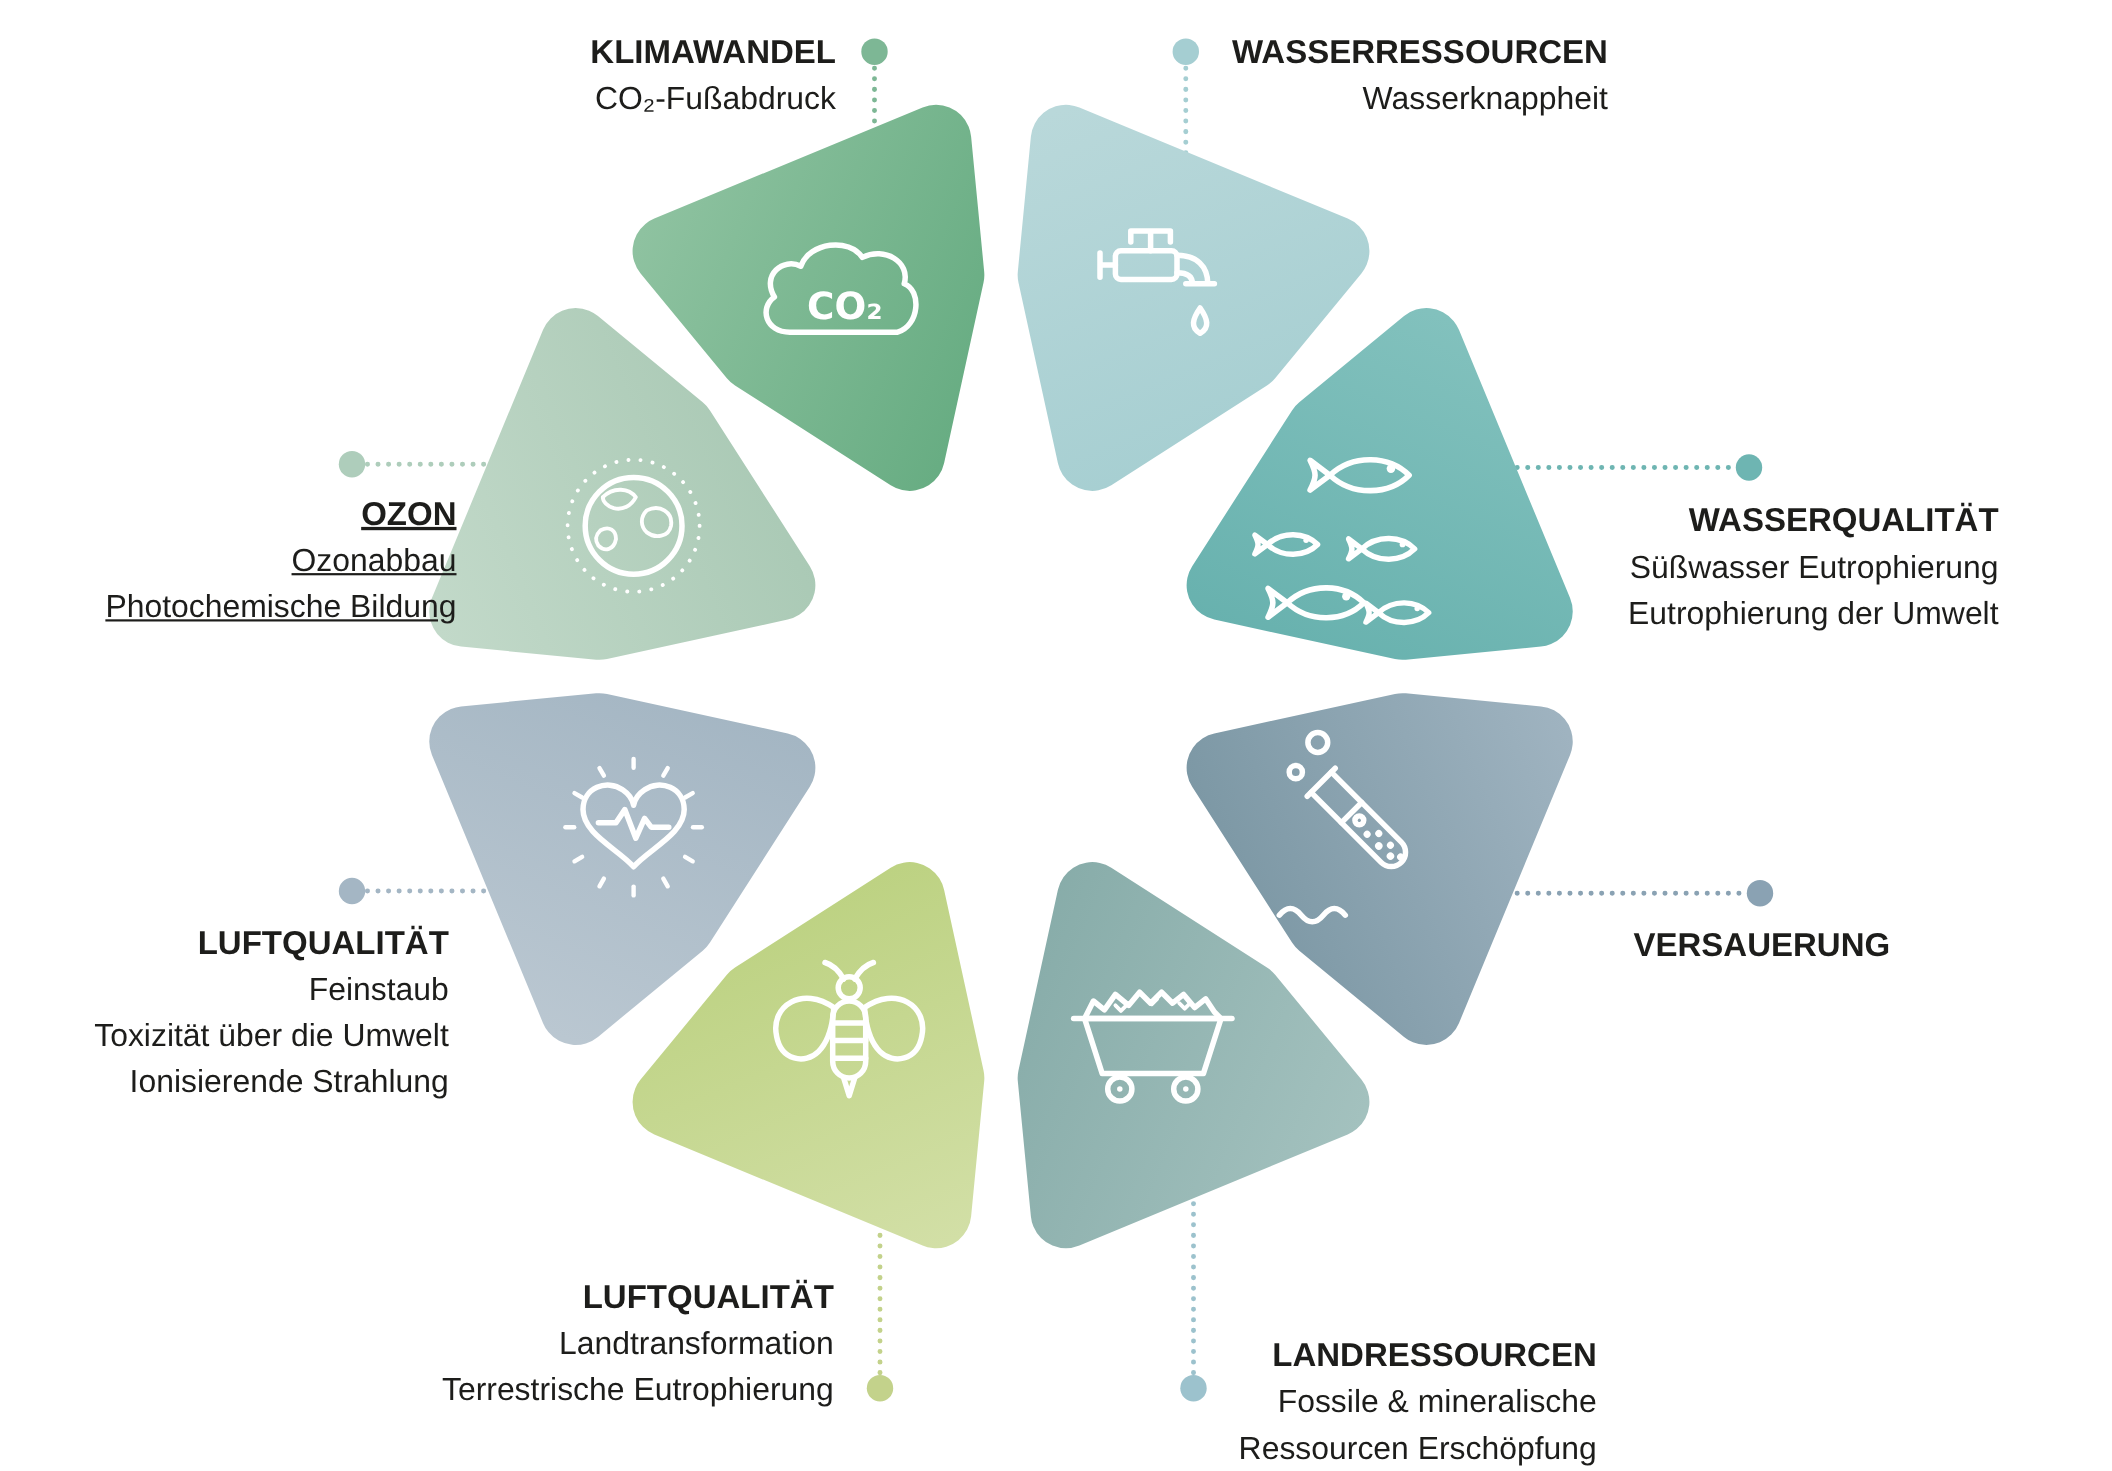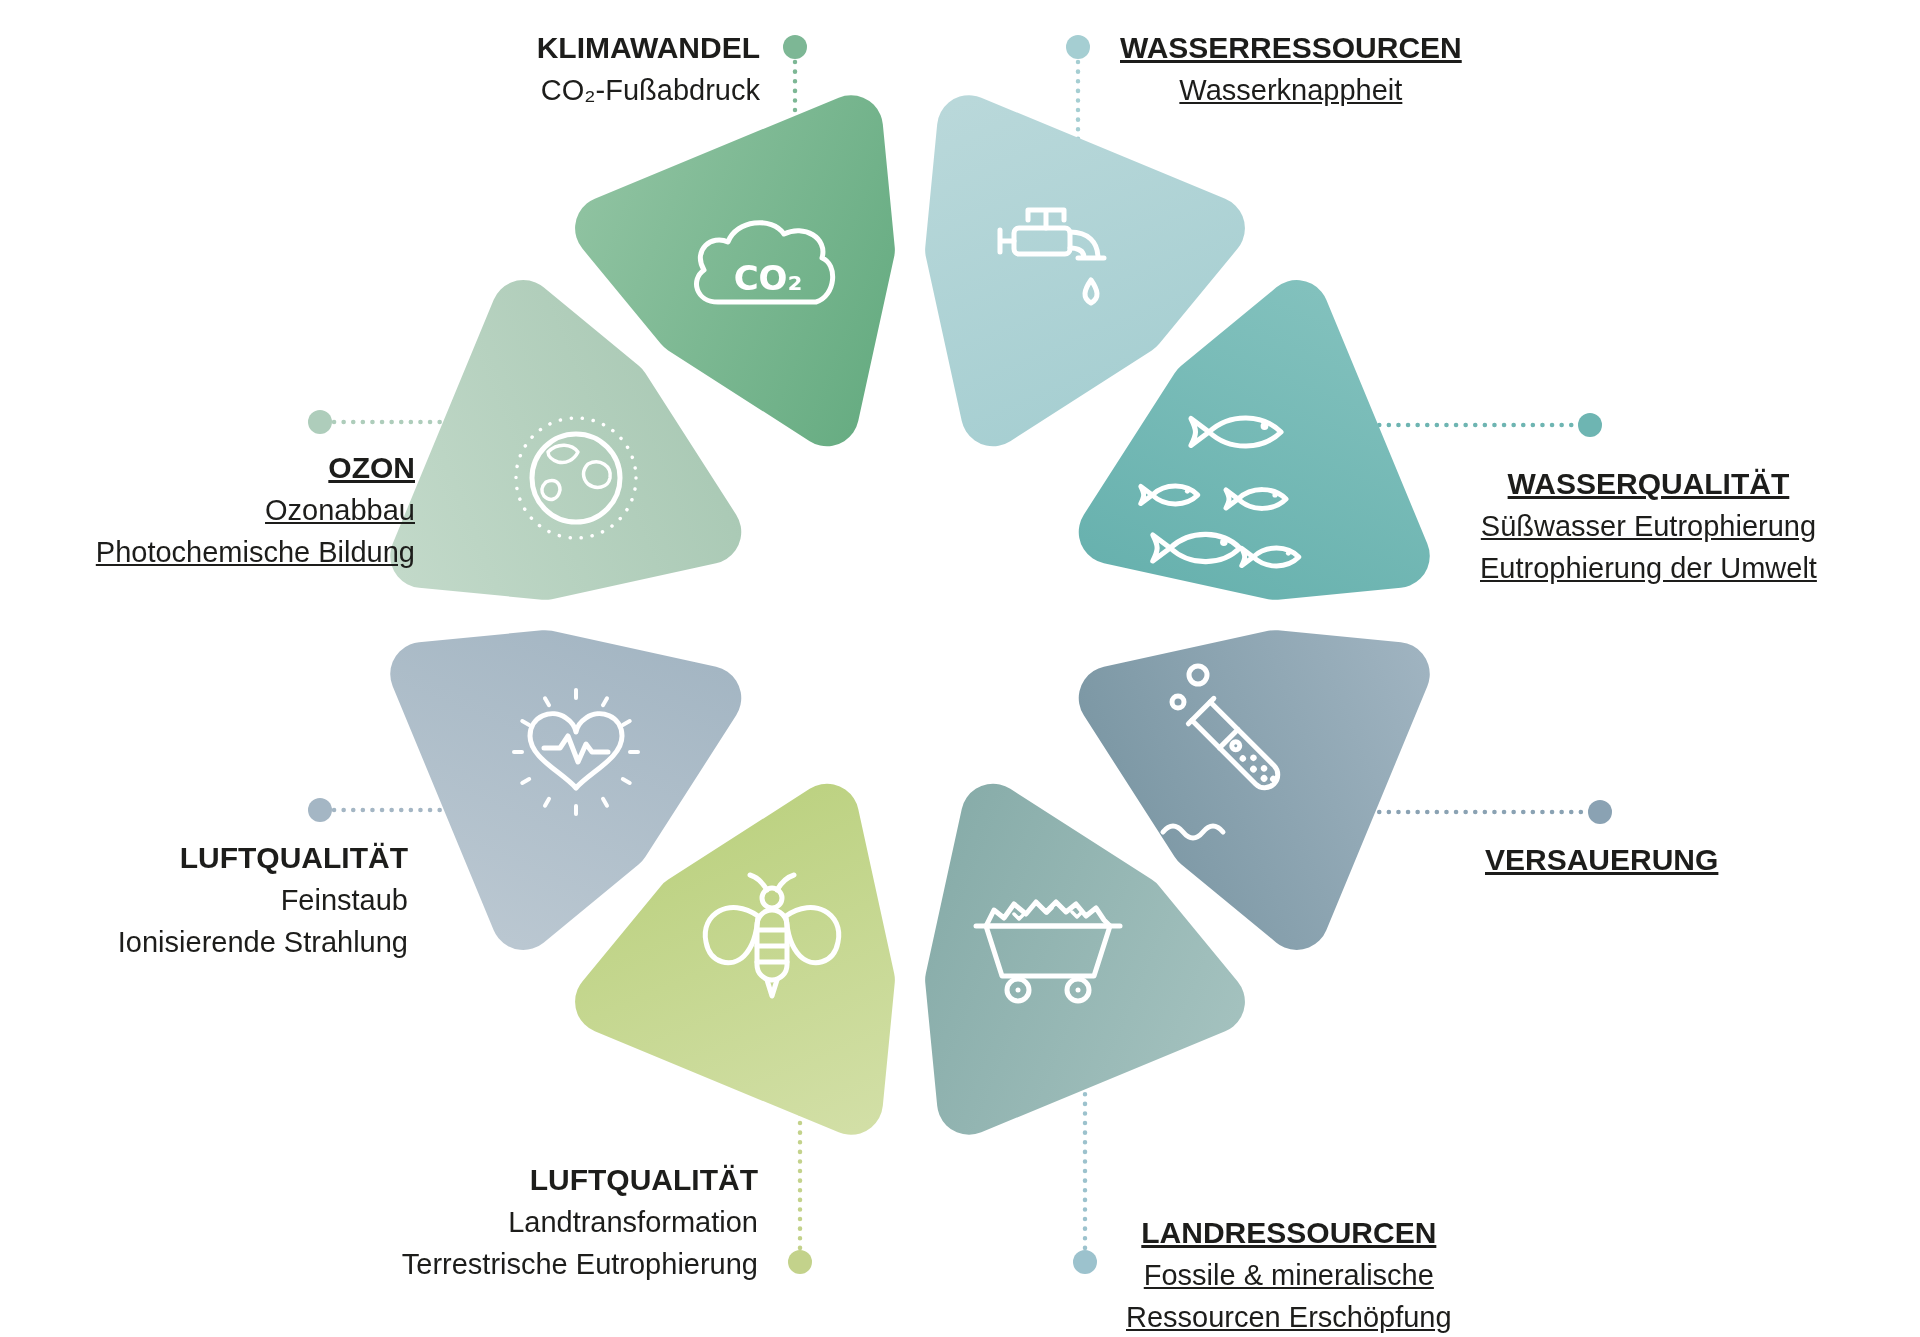--- a/index.html
+++ b/index.html
@@ -2,21 +2,21 @@
 <html><head>
 <meta charset="utf-8">
 <style>
   html,body{margin:0;padding:0;background:#ffffff;}
   #canvas{position:relative;width:1920px;height:1337px;background:#ffffff;overflow:hidden;
           font-family:"Liberation Sans","DejaVu Sans",sans-serif;color:#1d1d1b;}
   #ringsvg{position:absolute;left:0;top:0;}
   .label{position:absolute;font-size:29px;line-height:42px;white-space:nowrap;}
   .label .t{font-weight:700;font-size:30px;}
   .right-al{text-align:right;}
-  .left-al{text-align:center;text-decoration:underline;}
+  .left-al{text-align:right;}
   .petal{stroke-width:64;stroke-linejoin:round;}
   .icon{stroke:#ffffff;fill:none;stroke-width:5;stroke-linecap:round;stroke-linejoin:round;}
   .leader{fill:none;stroke-width:4.5;stroke-linecap:round;stroke-dasharray:0.1 9.5;}
   .co2txt{font-family:"DejaVu Sans","Liberation Sans",sans-serif;font-weight:700;font-size:34px;
           fill:#ffffff;text-anchor:middle;}
 </style>
 </head>
 <body>
 
 <div id="canvas">
@@ -198,21 +198,21 @@
 <div class="label right-al" style="top:27px; right:1160px;">
   <div class="t">KLIMAWANDEL</div>
   <div>CO₂-Fußabdruck</div>
 </div>
 
 <div class="label left-al" style="top:27px; left:1120px;">
   <div class="t">WASSERRESSOURCEN</div>
   <div>Wasserknappheit</div>
 </div>
 
-<div class="label left-al" style="top:463px; left:1480px;">
+<div class="label left-al" style="top:453px; left:1480px;">
   <div class="t">WASSERQUALITÄT</div>
   <div>Süßwasser Eutrophierung</div>
   <div>Eutrophierung der Umwelt</div>
 </div>
 
 <div class="label left-al" style="top:839px; left:1485px;">
   <div class="t">VERSAUERUNG</div>
 </div>
 
 <div class="label left-al" style="top:1212px; left:1126px;">
@@ -223,20 +223,21 @@
 
 <div class="label right-al" style="top:1159px; right:1162px;">
   <div class="t">LUFTQUALITÄT</div>
   <div>Landtransformation</div>
   <div>Terrestrische Eutrophierung</div>
 </div>
 
 <div class="label right-al" style="top:837px; right:1512px;">
   <div class="t">LUFTQUALITÄT</div>
   <div>Feinstaub</div>
+  <div>Toxizität über die Umwelt</div>
   <div>Ionisierende Strahlung</div>
 </div>
 
 <div class="label right-al" style="top:447px; right:1505px;text-decoration:underline;">
   <div class="t">OZON</div>
   <div>Ozonabbau</div>
   <div>Photochemische Bildung</div>
 </div>
 
 </div>

